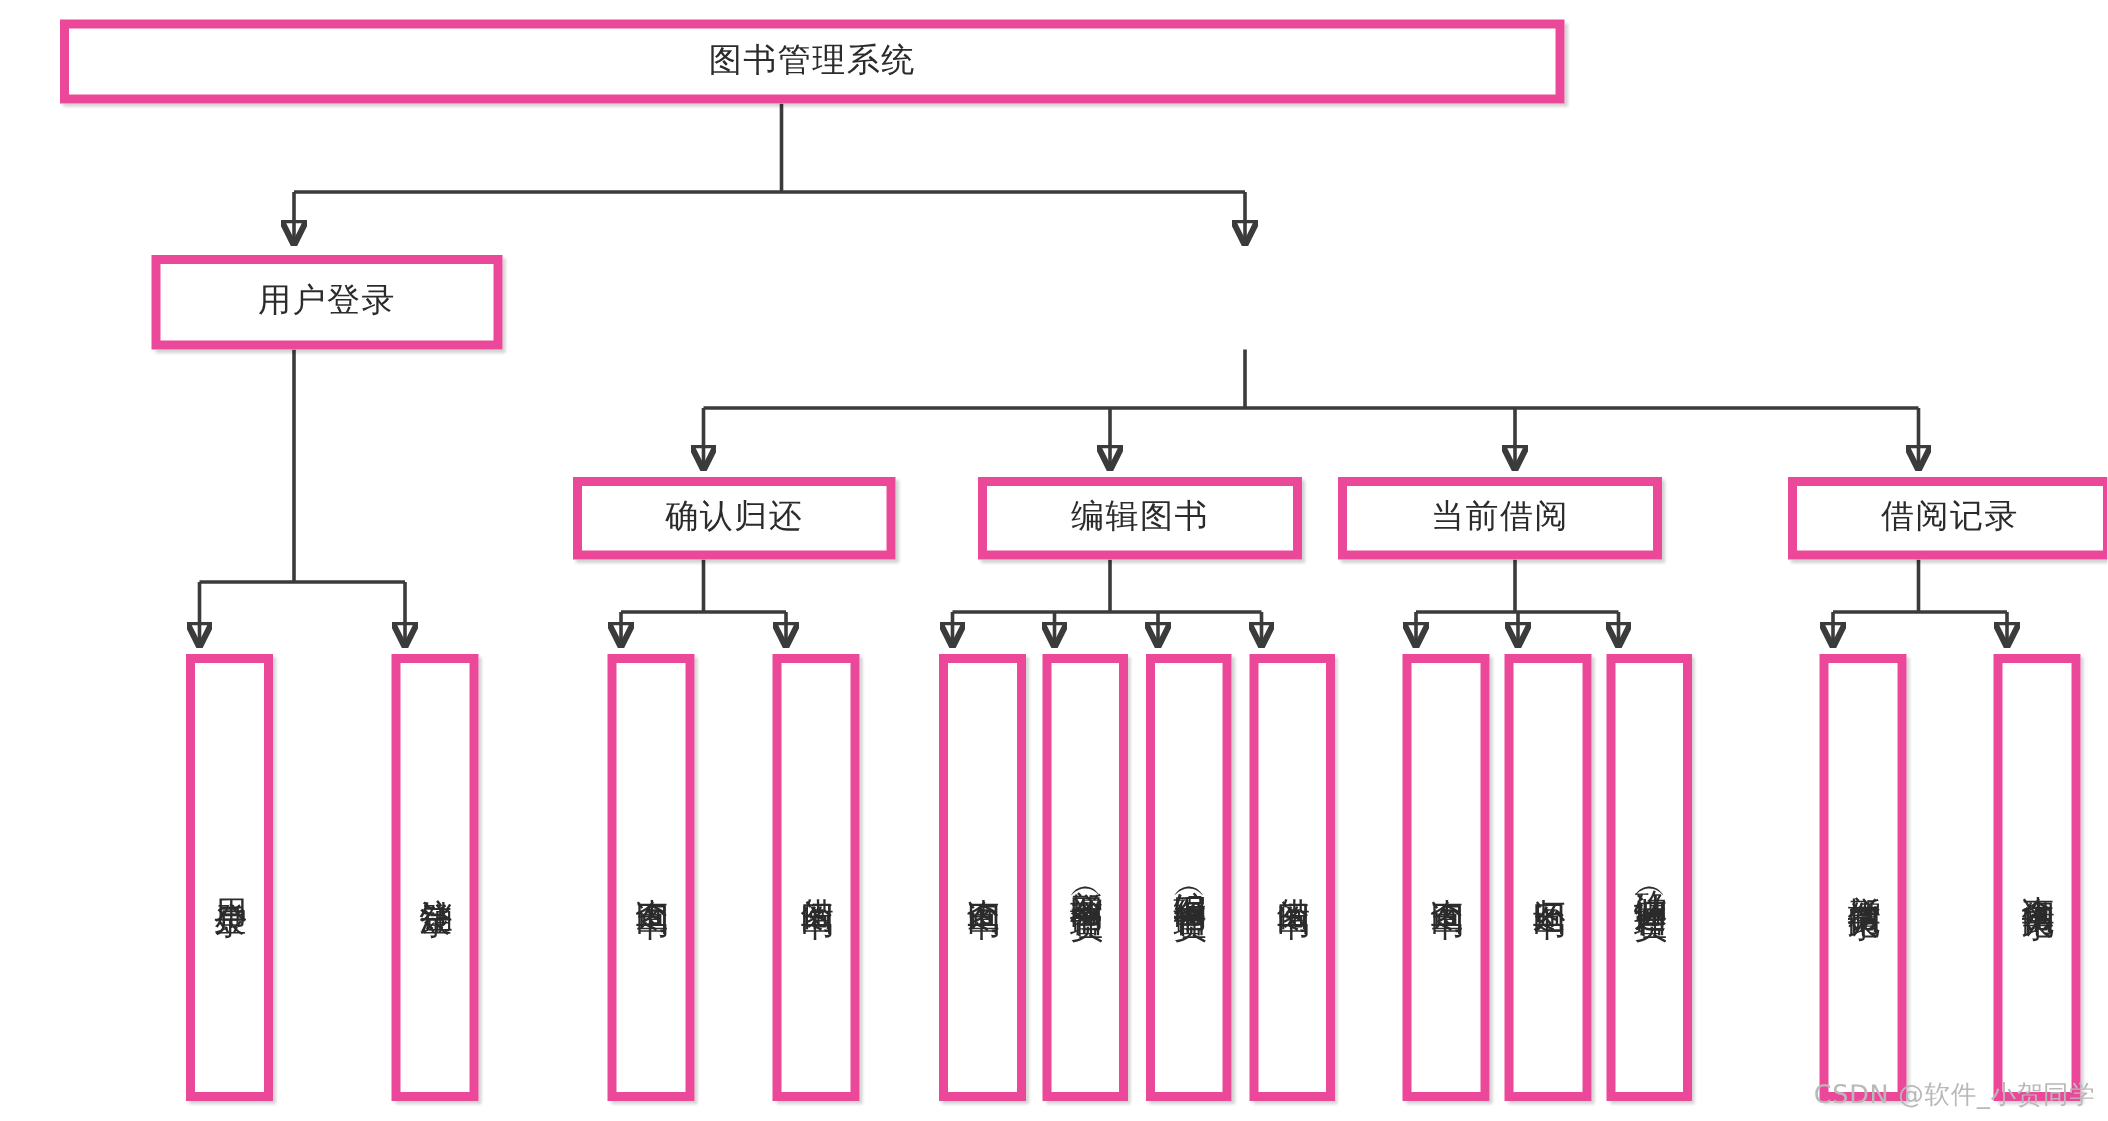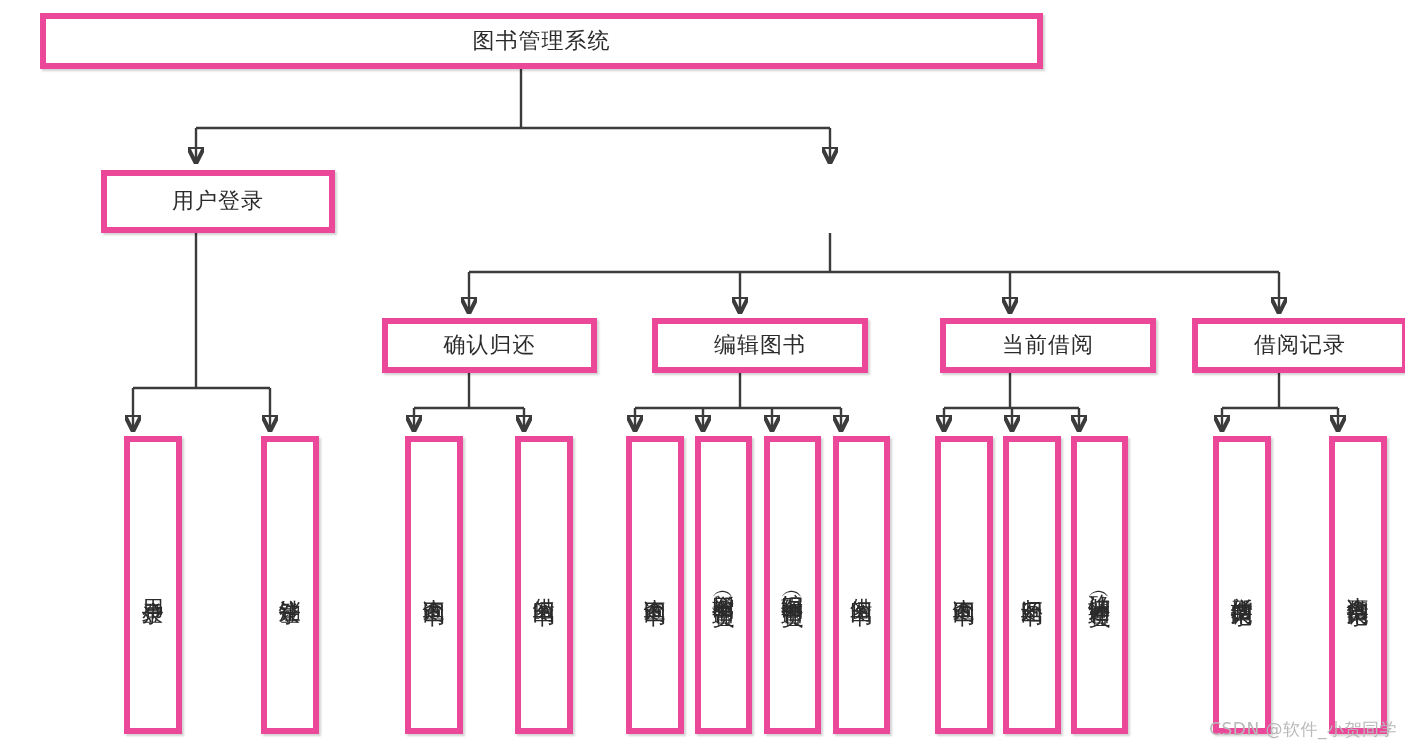--- a/index.html
+++ b/index.html
@@ -125,21 +125,21 @@
     <line x1="1222" y1="408" x2="1222" y2="430" marker-end="url(#arrow)"></line>
     <line x1="1338" y1="408" x2="1338" y2="430" marker-end="url(#arrow)"></line>
   </svg>
 
   <div class="node horizontal" style="left:20px; top:13px; width:1003px; height:56px;">图书管理系统</div>
 
   <div class="node horizontal" style="left:81px; top:170px; width:234px; height:63px;">用户登录</div>
 
   <div class="node horizontal" style="left:362px; top:318px; width:215px; height:55px;">确认归还</div>
   <div class="node horizontal" style="left:632px; top:318px; width:216px; height:55px;">编辑图书</div>
-  <div class="node horizontal" style="left:920px; top:318px; width:216px; height:55px;">当前借阅</div>
+  <div class="node horizontal" style="left:872px; top:318px; width:216px; height:55px;">当前借阅</div>
   <div class="node horizontal" style="left:1172px; top:318px; width:216px; height:55px;">借阅记录</div>
 
   <div class="node vertical" style="left:104px; top:436px; width:58px; height:298px;">
     <span class="vtext">用户登录</span>
   </div>
   <div class="node vertical" style="left:241px; top:436px; width:58px; height:298px;">
     <span class="vtext">注销登录</span>
   </div>
 
   <div class="node vertical" style="left:385px; top:436px; width:58px; height:298px;">

